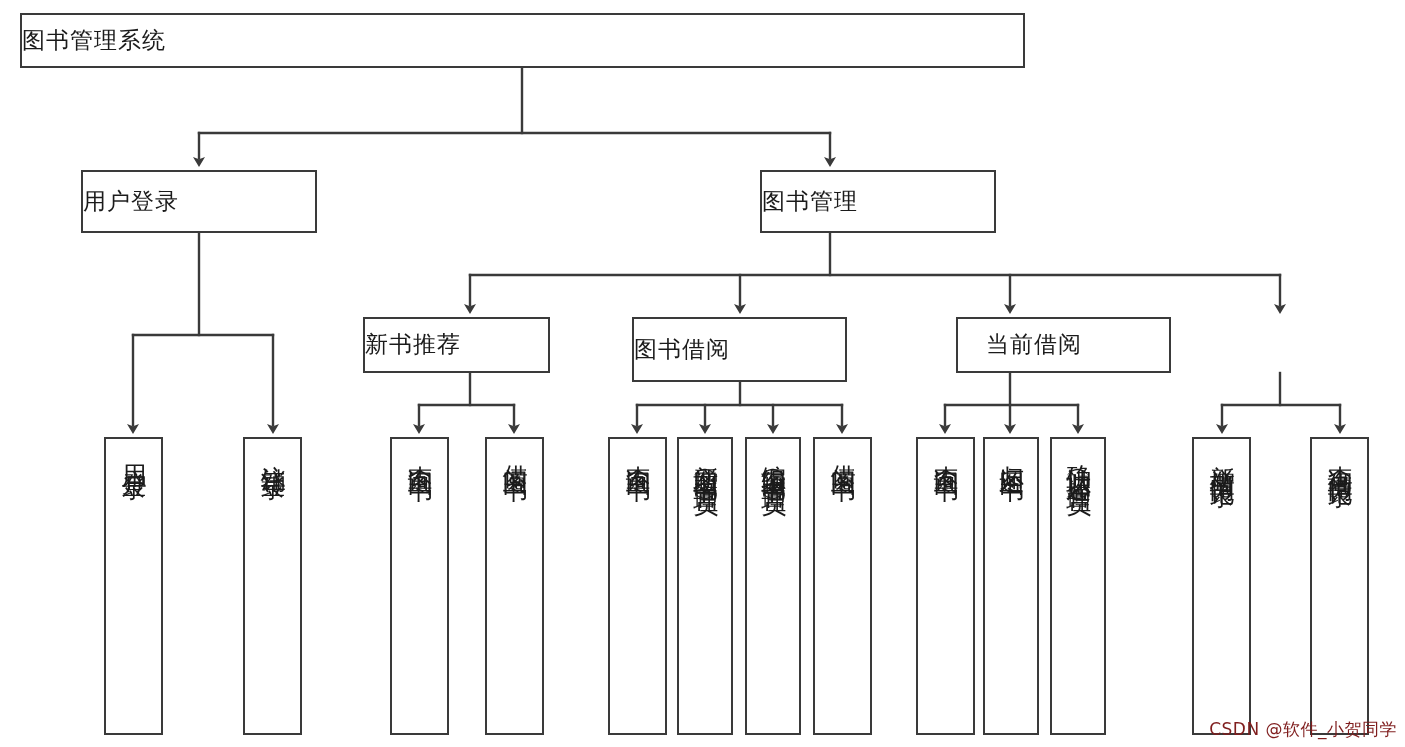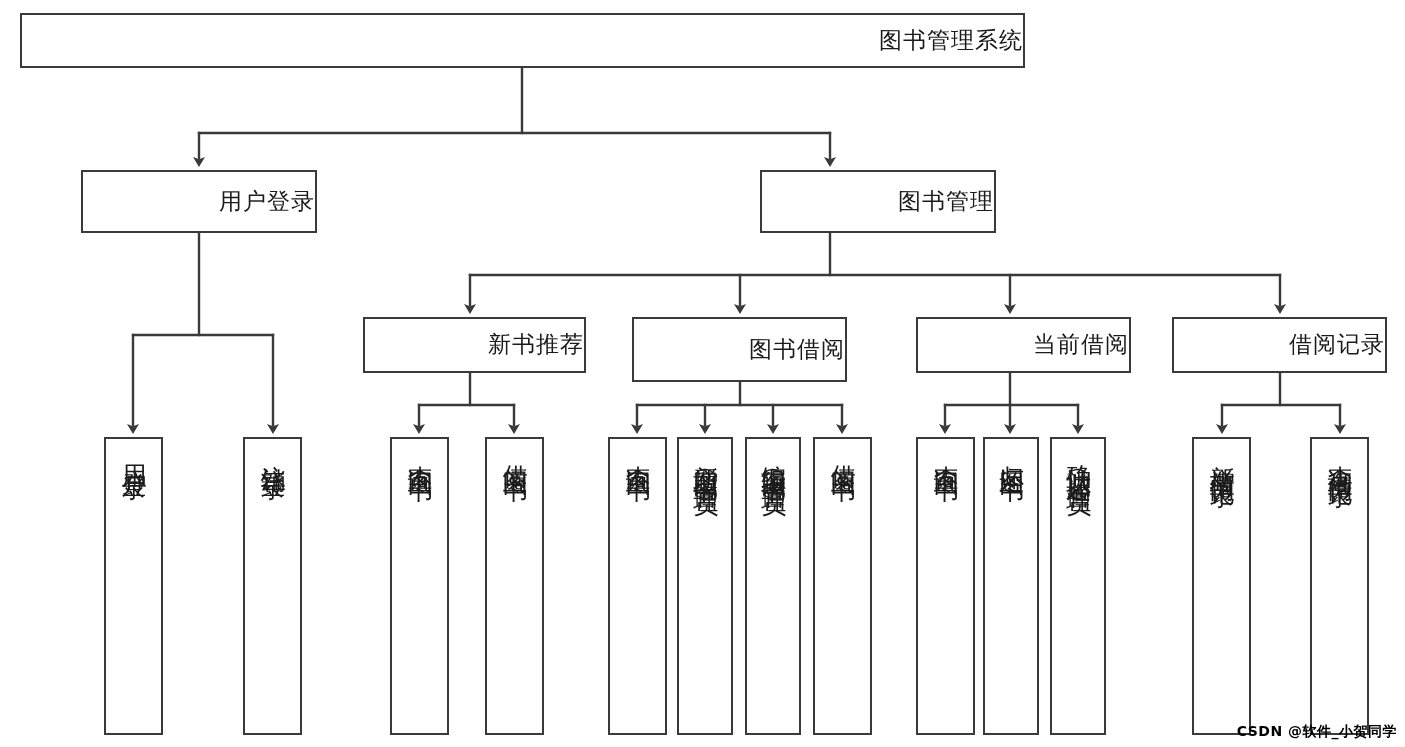--- a/index.html
+++ b/index.html
@@ -20,21 +20,21 @@
     width:1405px; height:747px;
     pointer-events:none;
   }
   .node{
     position:absolute;
     box-sizing:border-box;
     background:#ffffff;
     border:2px solid #3a3a3a;
     display:flex;
     align-items:center;
-    justify-content:flex-end;
+    justify-content:flex-start;
     color:#1b1b1b;
   }
   .node-label{
     display:block;
     text-align:center;
     line-height:1.18;
     white-space:nowrap;
   }
   
   .node.h .node-label{
@@ -53,25 +53,24 @@
     font-size:25px;
     line-height:1.05;
     letter-spacing:4px;
     white-space:normal;
     margin:0 auto;
   }
   .watermark{
     position:absolute;
     right:8px;
     bottom:6px;
-    font-size:14px;
-    color:#000000;
+    font-size:17px;
+    color:#7f1d1d;
     letter-spacing:0.5px;
     white-space:nowrap;
-    font-weight:bold;
   }
 </style>
 </head>
 <body>
 
 <div id="canvas">
 
   <svg id="wires" viewBox="0 0 1405 747" xmlns="http://www.w3.org/2000/svg">
     <defs>
       <marker id="arrow" markerWidth="10" markerHeight="12" refX="1" refY="6" orient="auto" markerUnits="userSpaceOnUse">
@@ -127,35 +126,32 @@
   </div>
 
   <div class="node h" style="left:81px;top:170px;width:236px;height:63px;">
     <span class="node-label">用户登录</span>
   </div>
 
   <div class="node h" style="left:712px;top:170px;width:236px;height:63px;margin-left:48px;">
     <span class="node-label">图书管理</span>
   </div>
 
-  <div class="node h" style="left:363px;top:317px;width:223px;height:56px;">
+  <div class="node h" style="left:363px;top:317px;width:187px;height:56px;">
     <span class="node-label">新书推荐</span>
   </div>
 
   <div class="node h" style="left:632px;top:317px;width:215px;height:65px;">
     <span class="node-label">图书借阅</span>
   </div>
 
-  <div class="node h" style="left:916px;top:317px;width:215px;height:56px;">
+  <div class="node h" style="left:956px;top:317px;width:215px;height:56px;padding-left:28px;">
     <span class="node-label">当前借阅</span>
   </div>
 
-  <div class="node h" style="left:1172px;top:317px;width:215px;height:56px;">
-    <span class="node-label">借阅记录</span>
-  </div>
 
   <div class="node v" style="left:104px;top:437px;width:59px;height:298px;">
     <span class="node-label">用户登录</span>
   </div>
 
   <div class="node v" style="left:243px;top:437px;width:59px;height:298px;">
     <span class="node-label">注销登录</span>
   </div>
 
   <div class="node v" style="left:390px;top:437px;width:59px;height:298px;">

